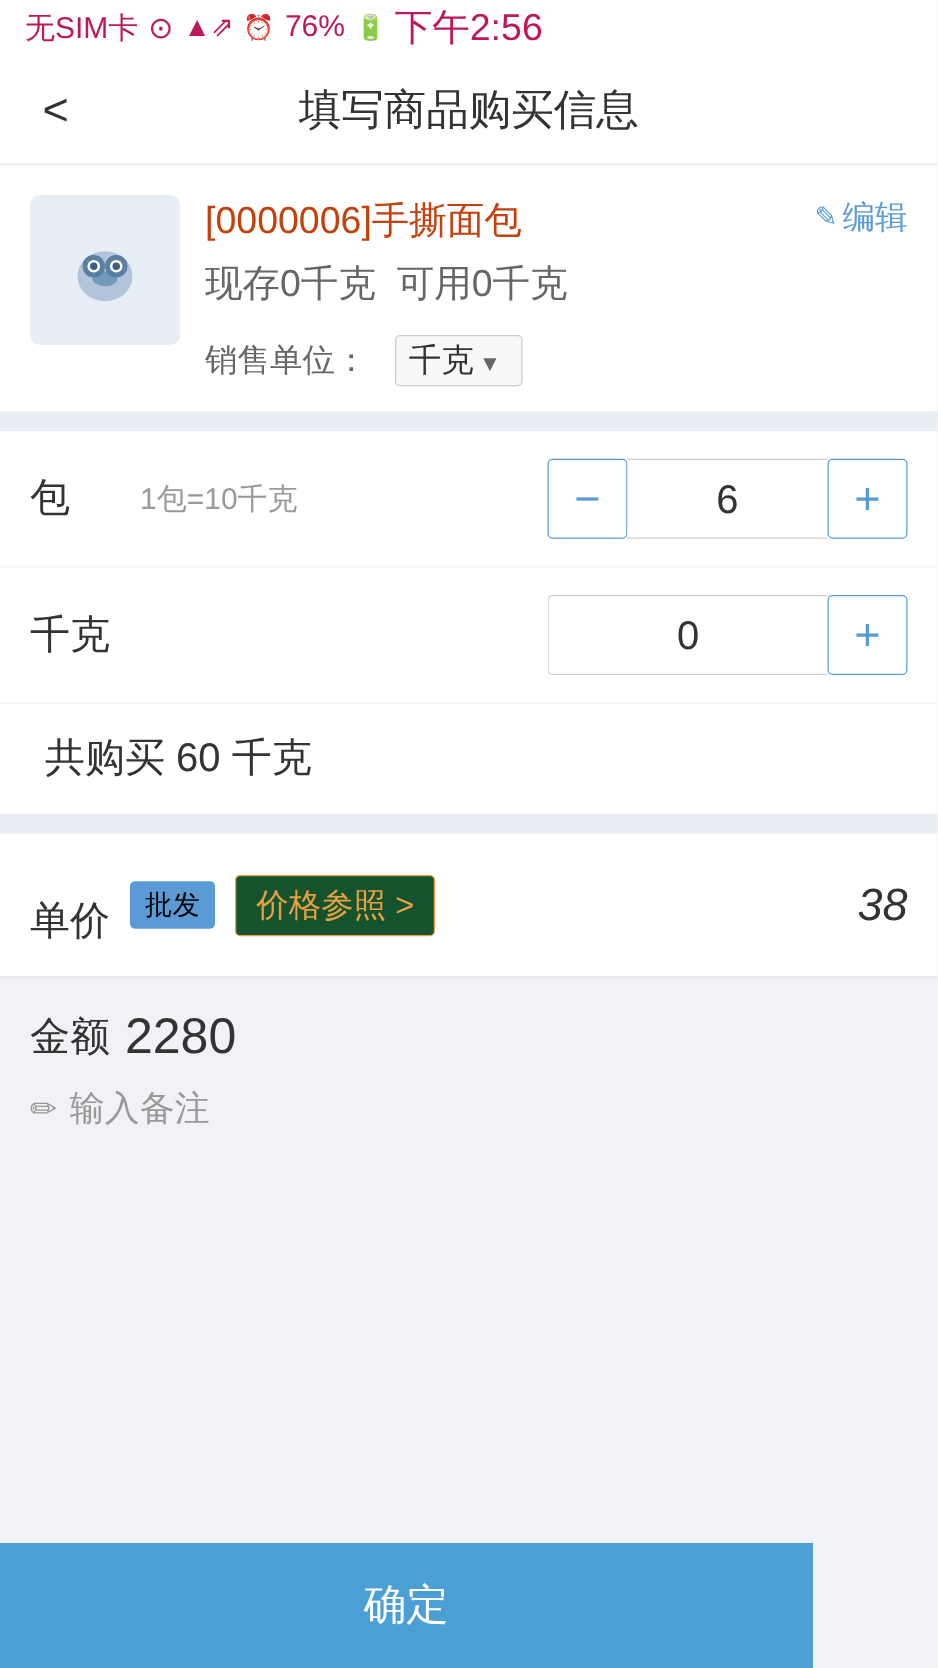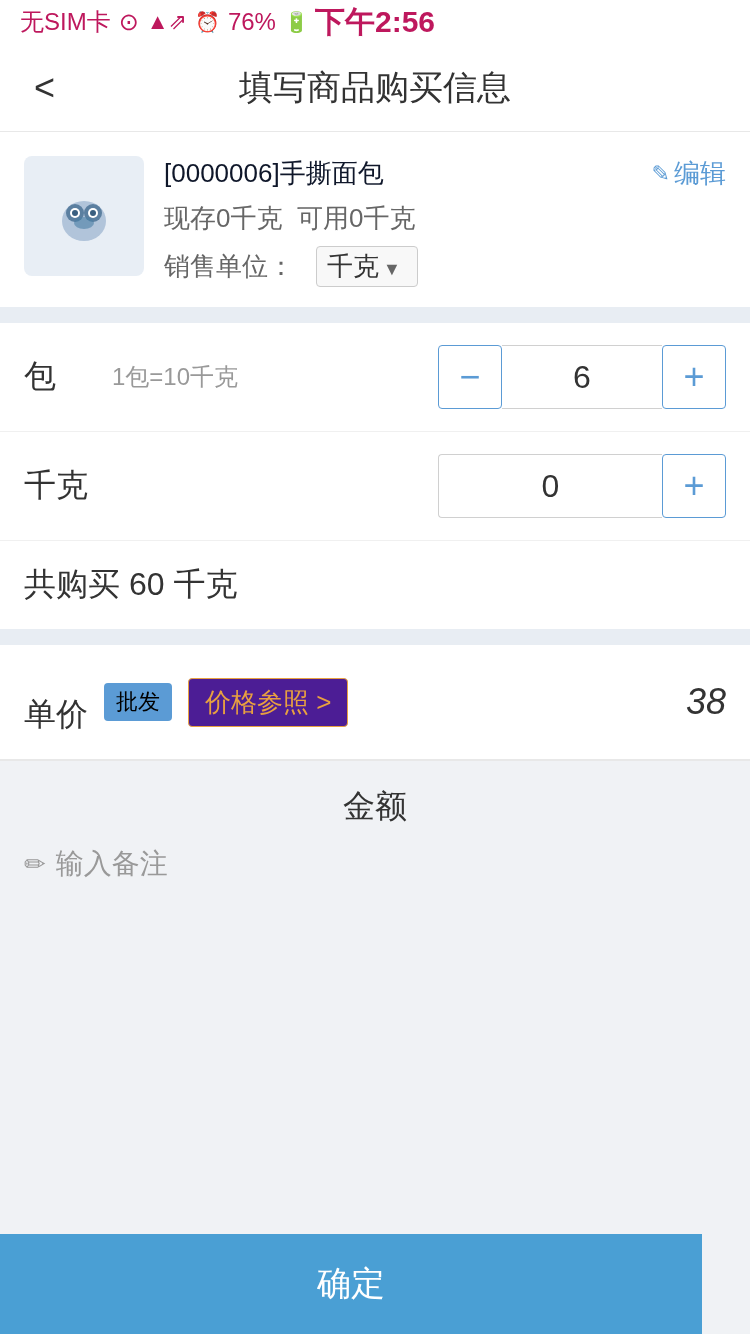--- a/index.html
+++ b/index.html
@@ -27,21 +27,21 @@
       color: #be185d;
     }
     .status-left {
       display: flex;
       align-items: center;
       gap: 8px;
       font-size: 24px;
     }
     .status-center {
       font-size: 30px;
-      font-weight: 700;
+      font-weight: 400;
       position: absolute;
       left: 50%;
       transform: translateX(-50%);
     }
     .status-right {
       display: flex;
       align-items: center;
       gap: 8px;
       font-size: 24px;
     }
@@ -91,29 +91,29 @@
       align-items: center;
       justify-content: center;
       flex-shrink: 0;
       color: #7a9abf;
       font-size: 40px;
     }
     .product-info {
       flex: 1;
     }
     .product-code-name {
-      font-size: 26px;
-      color: #0f172a;
+      font-size: 30px;
+      color: #c2410c;
       font-weight: 500;
       margin-bottom: 10px;
     }
     .product-stock {
-      font-size: 26px;
+      font-size: 30px;
       color: #666;
-      margin-bottom: 10px;
+      margin-bottom: 20px;
     }
     .product-unit-row {
       display: flex;
       align-items: center;
       gap: 22px;
       font-size: 26px;
       color: #666;
     }
     .unit-dropdown {
       border: 1px solid #ccc;
@@ -214,21 +214,21 @@
       background: #fff;
       outline: none;
       border-radius: 4px 0 0 4px;
     }
 
     
     .total-row {
       display: flex;
       align-items: flex-end;
       justify-content: space-between;
-      padding: 22px 24px;
+      padding: 22px 36px;
       background: #fff;
     }
     .total-text {
       font-size: 32px;
       color: #333;
     }
     .batch-btn {
       border: 1.5px solid #5b9bd5;
       border-radius: 4px;
       padding: 10px 30px;
@@ -262,42 +262,41 @@
     .price-ref-btn {
       border: 1.5px solid #e8a040;
       border-radius: 4px;
       padding: 6px 16px;
       color: #e8a040;
       font-size: 26px;
       display: flex;
       align-items: center;
       gap: 4px;
       cursor: pointer;
-      background: #4c1d95;
+      background: #14532d;
       text-align: right;
     }
     .price-value {
       margin-left: auto;
       font-size: 36px;
       color: #333;
       font-weight: 500;
       font-style: italic;
     }
 
     
     .amount-section {
       background: #f0f2f5;
       padding: 24px 24px 0 24px;
     }
     .amount-row {
       display: flex;
       align-items: center;
       gap: 12px;
       margin-bottom: 16px;
-      flex-direction: column;
     }
     .amount-label {
       font-size: 32px;
       color: #333;
     }
     .amount-value {
       font-size: 40px;
       color: #333;
       font-weight: 500;
     }
@@ -319,21 +318,21 @@
       background: #f0f2f5;
       flex: 1;
       min-height: 300px;
     }
 
     
     .bottom-bar {
       position: fixed;
       bottom: 0;
       left: 0;
-      width: 702px;
+      width: 650px;
       height: 100px;
       background: #4a9fd4;
       display: flex;
       align-items: center;
       justify-content: center;
       cursor: pointer;
     }
     .confirm-btn-text {
       font-size: 34px;
       color: #fff;
@@ -432,20 +431,21 @@
     <span class="price-tag">批发</span>
     <button class="price-ref-btn">价格参照 &gt;</button>
     <span class="price-value">38</span>
   </div>
 
   <div class="section-divider" style="height:2px; background:#e8e8e8;"></div>
 
   <div class="amount-section">
     <div class="amount-row">
       <span class="amount-label">金额</span>
+      <span class="amount-value">2280</span>
     </div>
     <div class="remark-row">
       <span class="pencil-icon">✏</span>
       <span>输入备注</span>
     </div>
   </div>
 
   <div class="empty-space"></div>
 
 </div>

